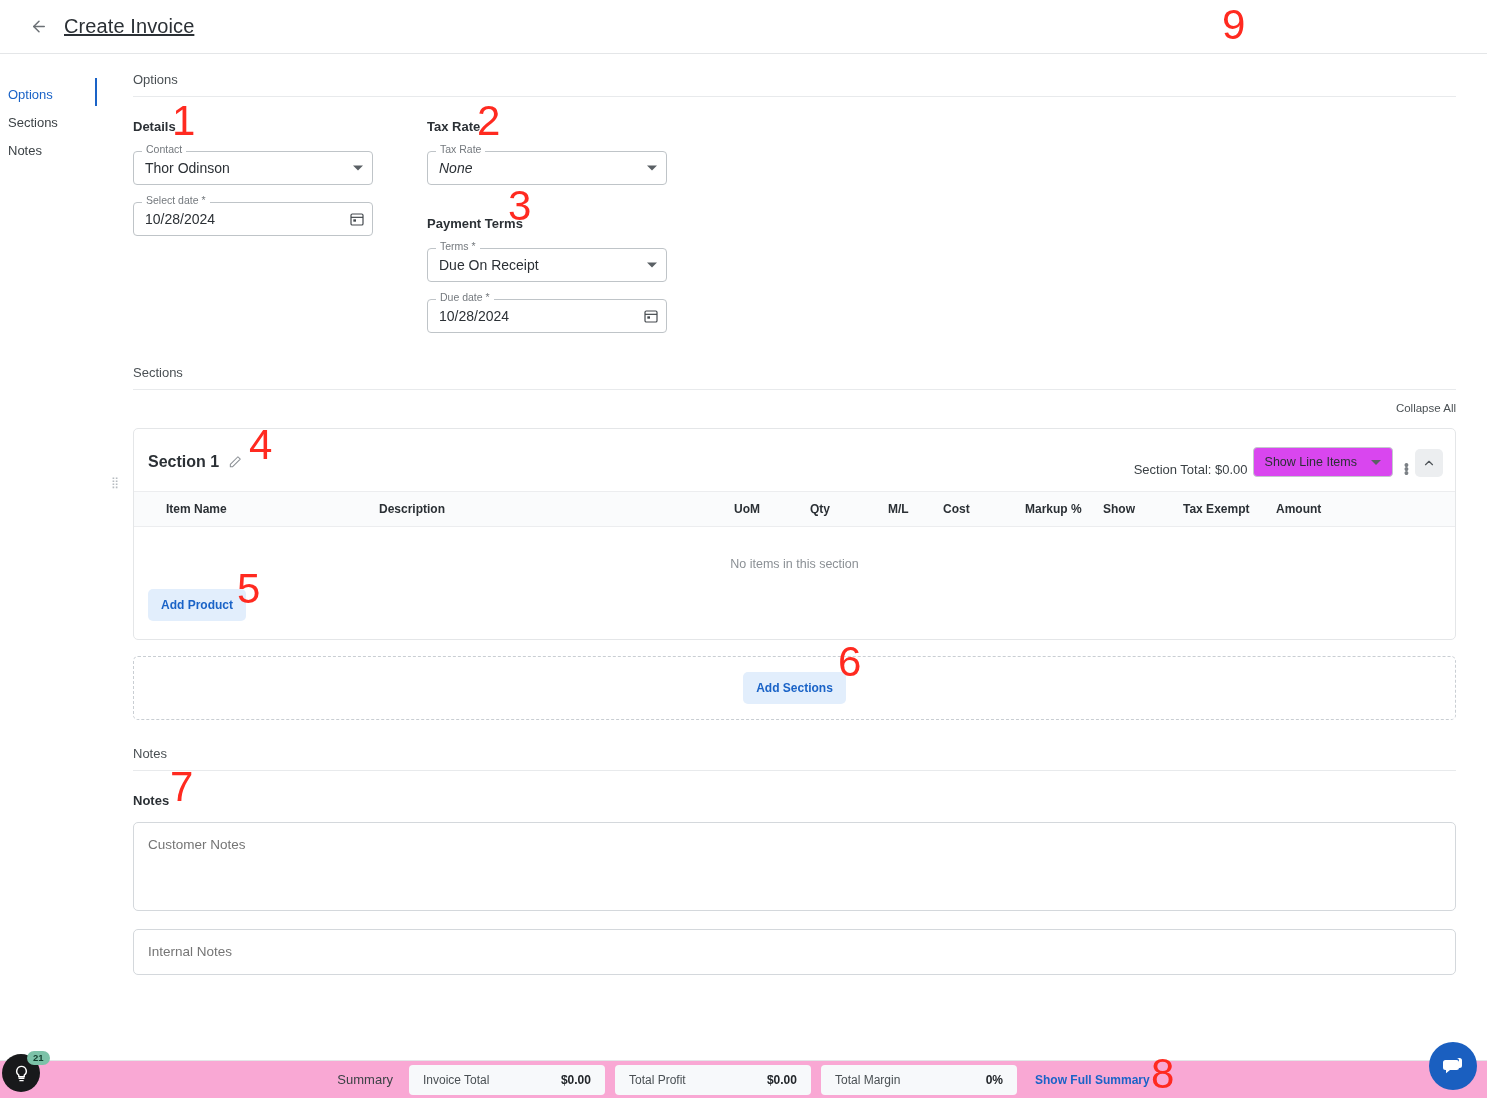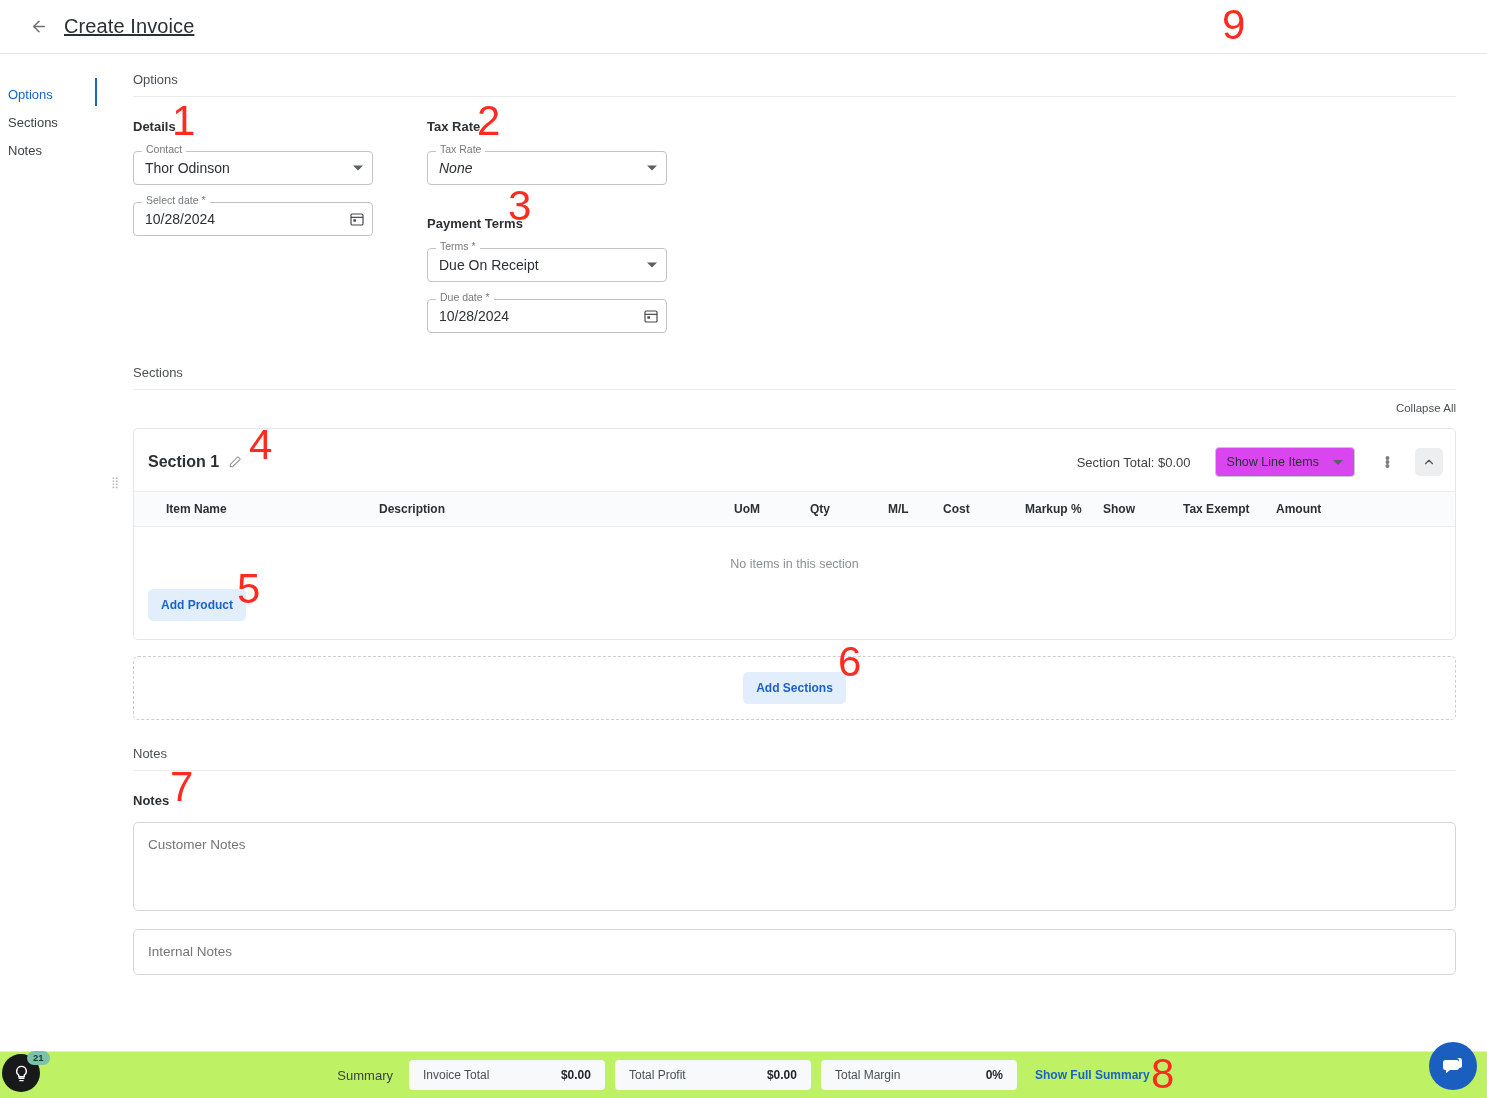--- a/index.html
+++ b/index.html
@@ -108,21 +108,21 @@
   }
   .section-card {
     border:1px solid #e4e6e8; border-radius:5px; background:#fff;
   }
   .section-head {
     display:flex; align-items:center; padding:18px 12px 14px 14px;
   }
   .section-title { font-size:16px; font-weight:700; color:#2b3035; }
   .pencil { margin-left:9px; width:14px; height:14px; color:#8b9095; cursor:pointer; }
   .pencil svg{width:14px;height:14px;display:block;}
-  .section-head-right { margin-left:auto; display:flex; align-items:center; gap:24px; }
+  .section-head-right { margin-left:auto; display:flex; align-items:flex-end; gap:5px; }
   .section-total { font-size:13px; color:#3c4246; }
   .show-line {
     border:1px solid #c4c9cd; border-radius:4px; background:#d946ef;
     font-size:12.5px; color:#2b3035; padding:7px 11px; display:flex; align-items:center;
     gap:14px; cursor:pointer; font-family:"Liberation Sans", sans-serif;
   }
   .kebab { color:#7b8085; font-size:14px; line-height:4px; width:4px; text-align:center; cursor:pointer; padding:2px 6px; }
   .kebab i { display:block; font-style:normal; }
   .collapse-btn {
     width:28px; height:28px; background:#eceef0; border-radius:5px; border:none;
@@ -157,22 +157,22 @@
   .ta {
     width:100%; border:1px solid #d4d8dc; border-radius:5px; background:#fff;
     font-size:13.5px; color:#85898e; padding:14px 14px; resize:none;
     font-family:"Liberation Sans", sans-serif; display:block;
   }
   .ta.customer { height:89px; }
   .ta.internal { height:46px; margin-top:18px; }
 
   
   .summary-bar {
-    position:absolute; left:0; right:0; bottom:0; height:47px;
-    background:#bef264; border-top:1px solid #e4e6e8;
+    position:absolute; left:0; right:0; bottom:0; height:38px;
+    background:#f9a8d4; border-top:1px solid #e4e6e8;
     display:flex; align-items:center; justify-content:center; gap:0;
   }
   .summary-label { font-size:13px; color:#3c4246; margin-right:16px; }
   .sum-card {
     background:#f7f9fb; border-radius:4px; height:30px;
     display:flex; align-items:center; padding:0 14px; margin-right:10px;
     min-width:196px; justify-content:space-between;
   }
   .sum-k { font-size:12px; color:#4a5054; }
   .sum-v { font-size:12px; font-weight:700; color:#22262a; margin-left:34px; }

